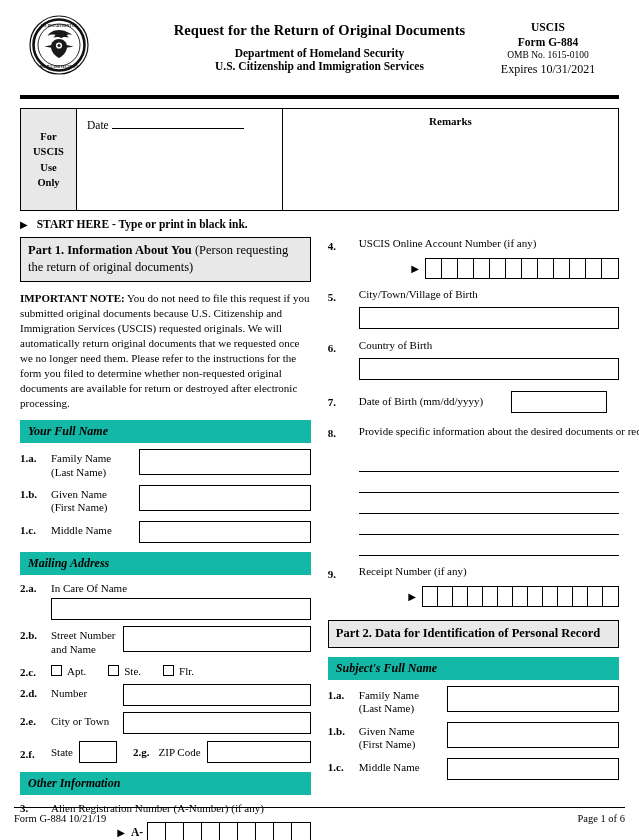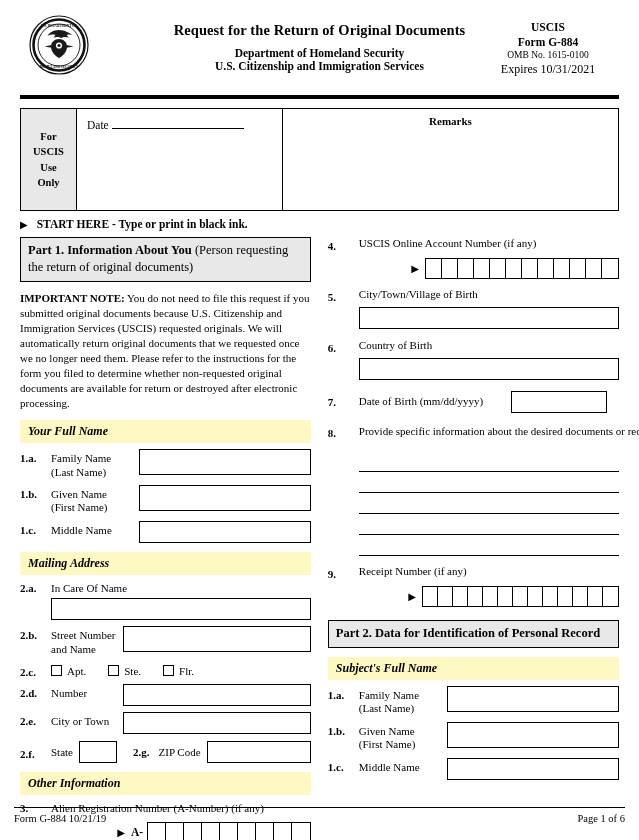--- a/index.html
+++ b/index.html
@@ -57,21 +57,21 @@
   .col-gap { width: 17px; }
   .col-right { width: 297px; }
 
   .part-head {
     border: 1.4px solid #000; background: #e8e8e8;
     font-size: 12.5px; font-weight: bold; padding: 4px 7px 5px 7px;
     line-height: 1.35;
   }
   .part-head .reg { font-weight: normal; }
   .sect-head {
-    background: #fef9c3; font-size: 12px; font-weight: bold; font-style: italic;
+    background: #14b8a6; font-size: 12px; font-weight: bold; font-style: italic;
     padding: 4px 7px 4px 8px; margin-top: 9px;
   }
 
   .note { font-size: 11px; line-height: 1.37; margin-top: 9px; text-align: left; }
   .note b { font-weight: bold; }
 
   
   .row { display: flex; align-items: flex-start; margin-top: 6px; }
   .num { width: 31px; font-size: 11px; font-weight: bold; flex: none; padding-top: 3px; }
   .lbl { font-size: 11px; line-height: 1.22; flex: none; padding-top: 3px; }

